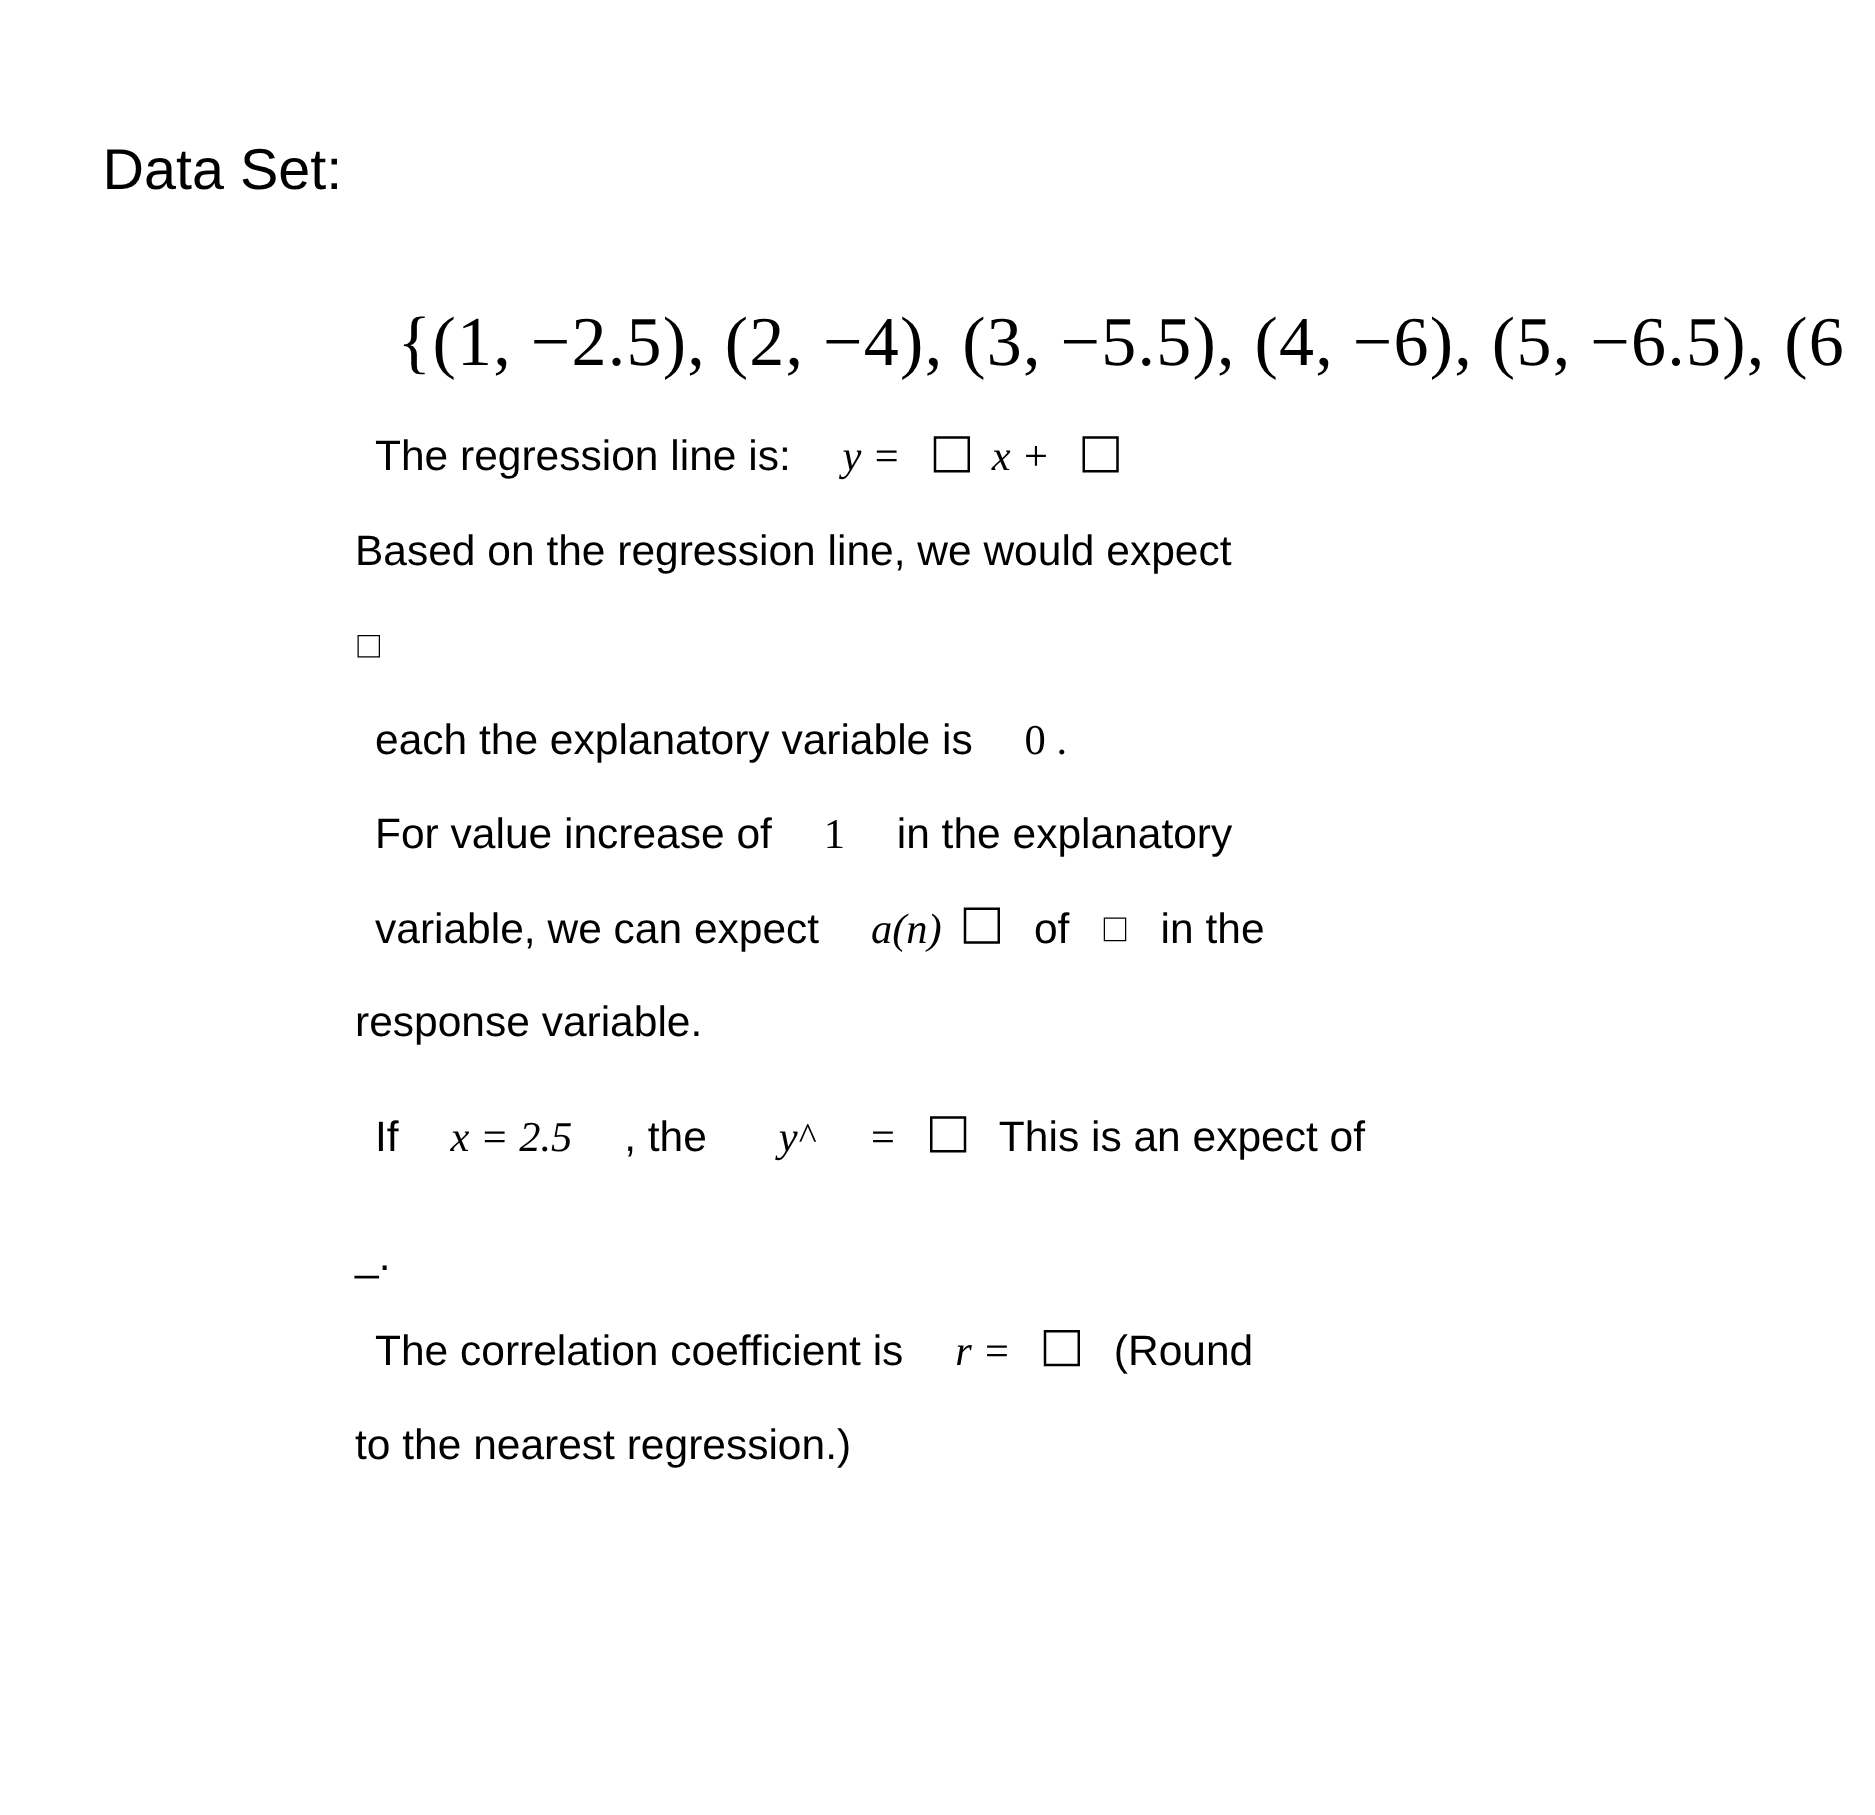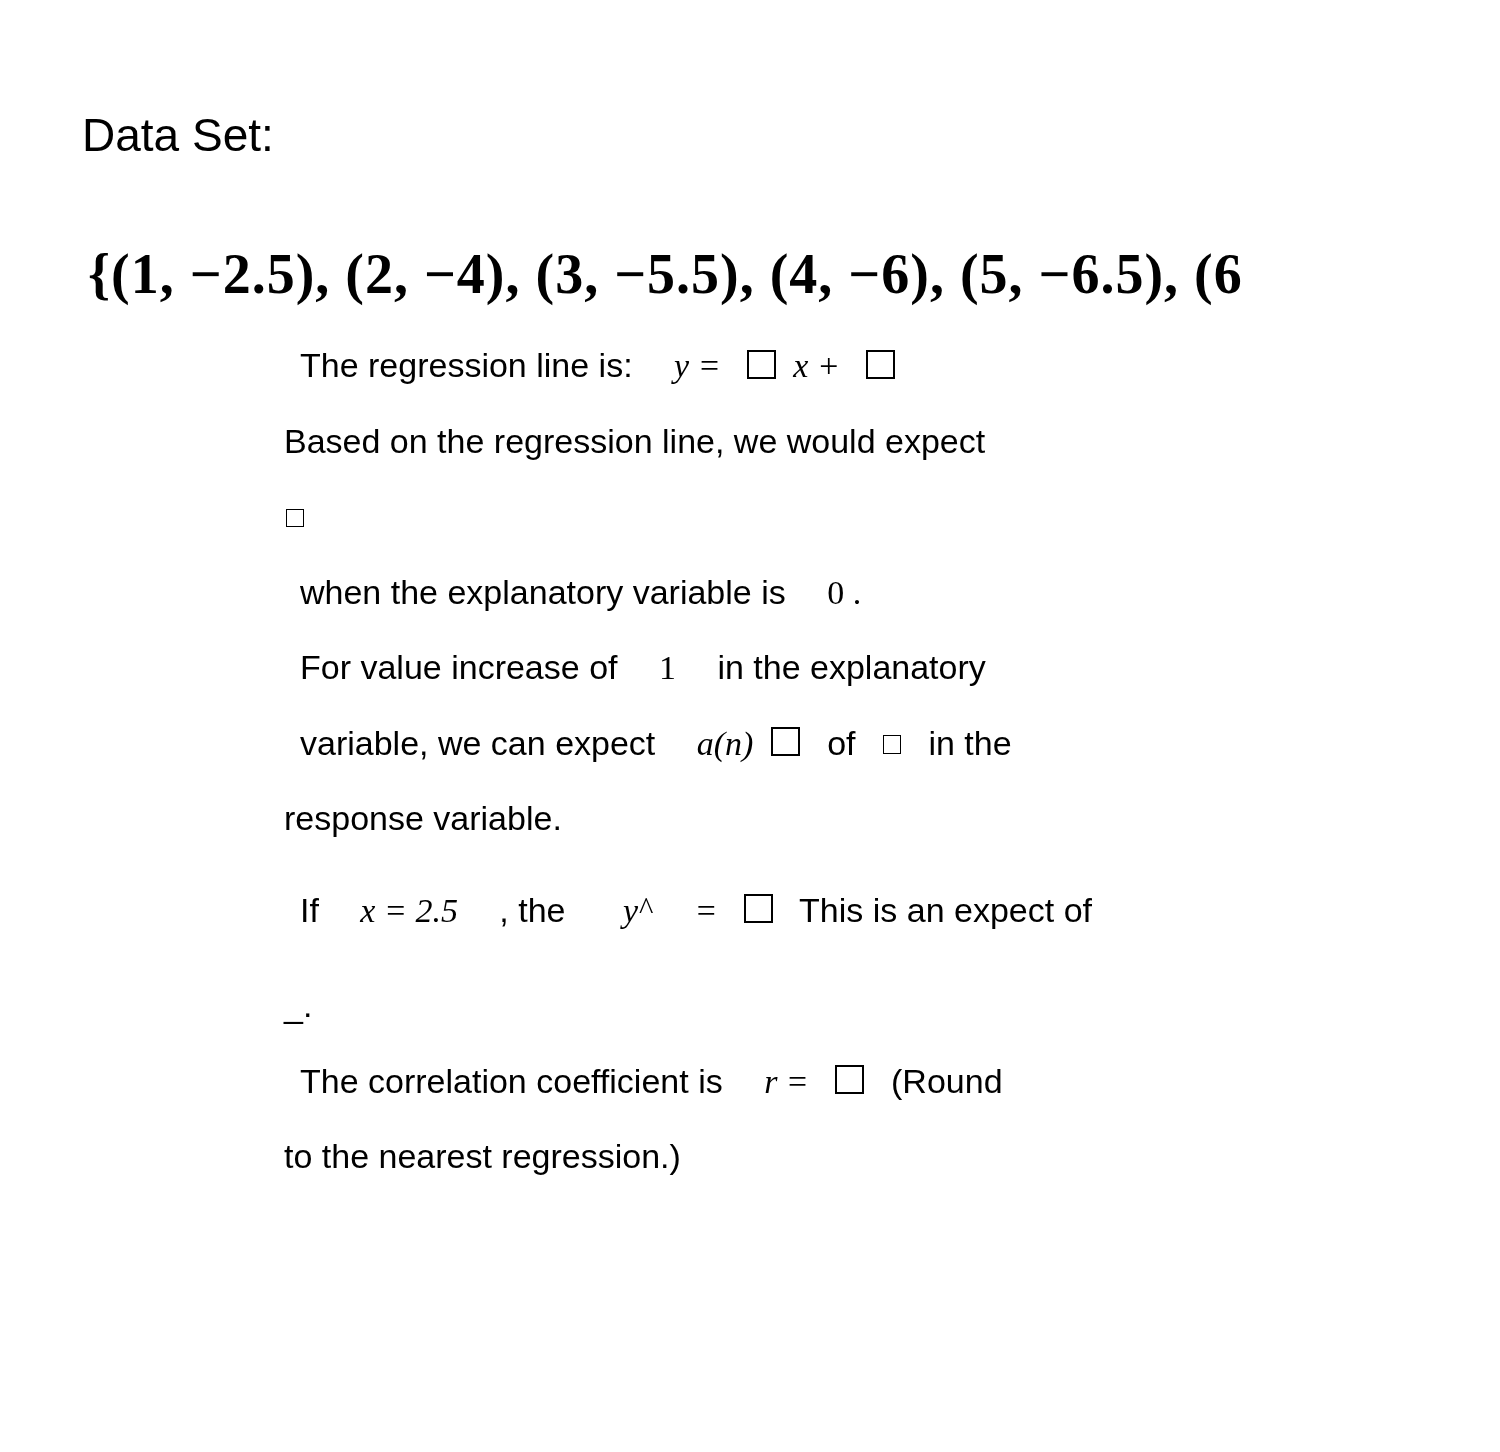--- a/index.html
+++ b/index.html
@@ -18,24 +18,25 @@
     }
     .heading {
       font-size: 46px;
       font-weight: 400;
       margin-bottom: 80px;
       margin-left: 10px;
     }
     .data-line {
       font-size: 56px;
       font-family: "Times New Roman", Times, serif;
-      font-weight: bold;
+      font-weight: normal;
       white-space: nowrap;
       margin-bottom: 30px;
       letter-spacing: 1px;
+      text-align: right;
     }
     .body-block {
       padding-left: 180px;
       padding-right: 80px;
     }
     .body-text {
       font-size: 34px;
       font-weight: 400;
       line-height: 1.75;
     }
@@ -88,21 +89,21 @@
     <span>The regression line is: </span><span class="math-it">y = </span><span class="box"></span><span class="math-it">x + </span><span class="box"></span>
   </div>
 
   <div class="body-text">Based on the regression line, we would expect</div>
 
   <div class="body-text">
     <span class="box-sm"></span>
   </div>
 
   <div class="body-text">
-    <span>when the explanatory variable is </span><span class="math">0 .</span>
+    <span>each the explanatory variable is </span><span class="math">0 .</span>
   </div>
 
   <div class="body-text">
     <span>For value increase of </span><span class="math">1</span><span> in the explanatory</span>
   </div>
 
   <div class="body-text">
     <span>variable, we can expect </span><span class="math-it">a(n)</span><span class="box"></span><span> of </span><span class="box-sm"></span><span> in the</span>
   </div>
 

